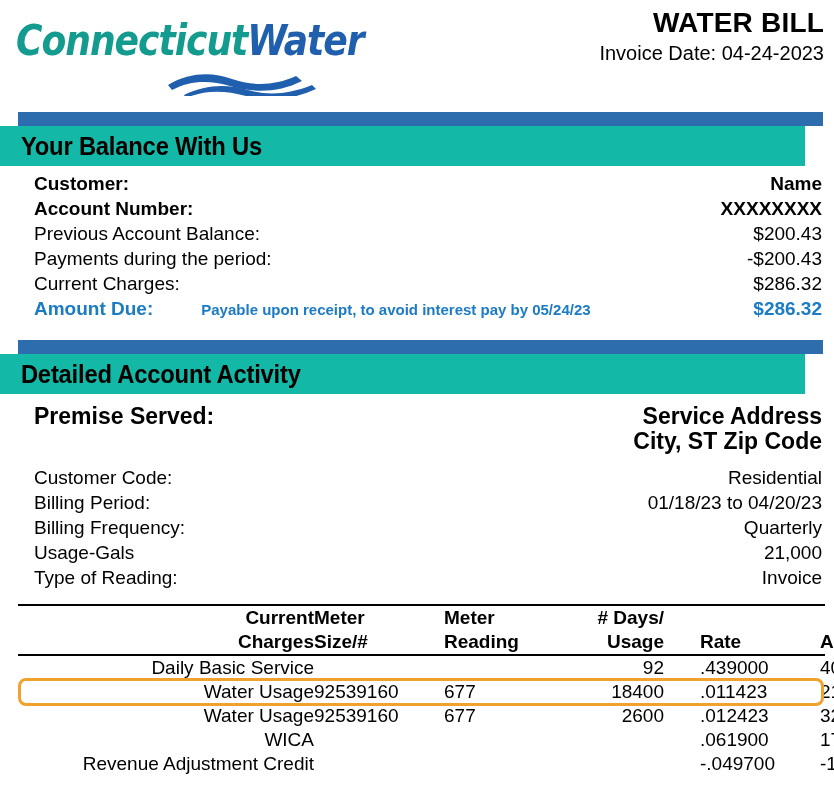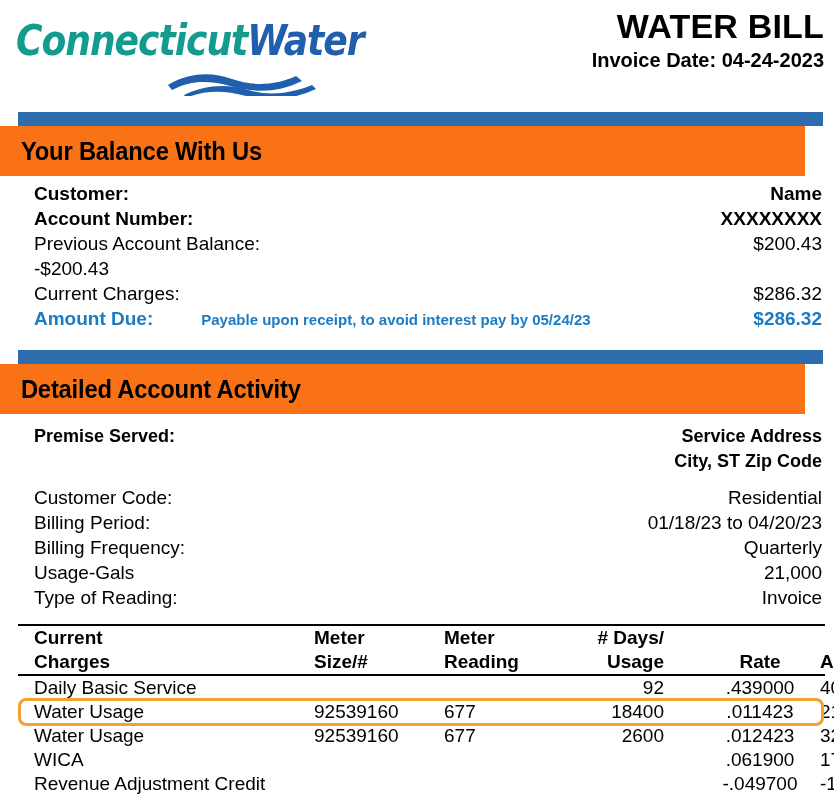--- a/index.html
+++ b/index.html
@@ -49,46 +49,46 @@
     height: 26px;
   }
 
   .title-block {
     position: absolute;
     right: 10px;
     top: 8px;
     text-align: right;
   }
   .bill-title {
-    font-size: 34px;
+    font-size: 28px;
     font-weight: 700;
     letter-spacing: 0.2px;
     line-height: 1.08;
   }
   .invoice-date {
     font-size: 20px;
-    font-weight: 700;
+    font-weight: 400;
     margin-top: 4px;
     line-height: 1.1;
   }
 
   
   .section-banner {
     position: relative;
     margin: 0;
   }
   .banner-bluebar {
     height: 14px;
     background: #2d6cad;
     margin-left: 18px;
     margin-right: 11px;
   }
   .banner-mint {
-    background: #f97316;
-    height: 50px;
+    background: #14b8a6;
+    height: 40px;
     margin-right: 29px;
     display: flex;
     align-items: center;
   }
   .banner-mint .banner-text {
     font-size: 25px;
     font-weight: 700;
     padding-left: 22px;
     letter-spacing: -0.2px;
     transform: scaleX(0.95);
@@ -126,21 +126,21 @@
     padding-left: 48px;
   }
 
   .balance-section .kv-list { padding-top: 5px; }
   .detail-section .kv-list { padding-top: 5px; }
 
   .premise-row {
     display: flex;
     justify-content: space-between;
     align-items: flex-start;
-    font-size: 18px;
+    font-size: 23px;
     font-weight: 700;
     line-height: 25px;
     padding: 0 12px 0 34px;
   }
   .premise-addr { text-align: right; }
 
   .spacer-6 { height: 6px; }
   .spacer-10 { height: 10px; }
   .spacer-14 { height: 14px; }
   .spacer-18 { height: 18px; }
@@ -165,25 +165,25 @@
   .charges-table td {
     padding: 0;
     line-height: 24px;
     white-space: nowrap;
     vertical-align: bottom;
   }
   .charges-table thead th {
     font-weight: 700;
     vertical-align: top;
   }
-  .col-desc   { width: 280px; text-align: left;  padding-left: 16px !important; }
+  .col-desc   { width: 280px; text-align: right;  padding-left: 16px !important; }
   .col-size   { width: 130px; text-align: left; }
   .col-read   { width: 120px; text-align: left; }
   .col-days   { width: 100px; text-align: right; padding-right: 14px !important; }
-  .col-rate   { width: 120px; text-align: center;  padding-left: 22px !important; }
+  .col-rate   { width: 120px; text-align: left;  padding-left: 22px !important; }
   .col-amt    { width: auto;  text-align: right; padding-right: 4px !important; }
 
   .th-rate, .th-amt { vertical-align: bottom !important; }
 
   .charges-table tbody td { font-weight: 400; }
 
   .highlight-box {
     position: absolute;
     left: 0px;
     right: 1px;
@@ -234,20 +234,21 @@
       <span class="kv-label">Account Number:</span>
       <span class="kv-value">XXXXXXXX</span>
     </div>
 
     <div class="kv-row">
       <span class="kv-label">Previous Account Balance:</span>
       <span class="kv-value">$200.43</span>
     </div>
 
     <div class="kv-row">
+      <span class="kv-label">Payments during the period:</span>
       <span class="kv-value">-$200.43</span>
     </div>
 
     <div class="kv-row">
       <span class="kv-label">Current Charges:</span>
       <span class="kv-value">$286.32</span>
     </div>
 
     <div class="kv-row accent">
       <span class="kv-label">Amount Due:</span>

